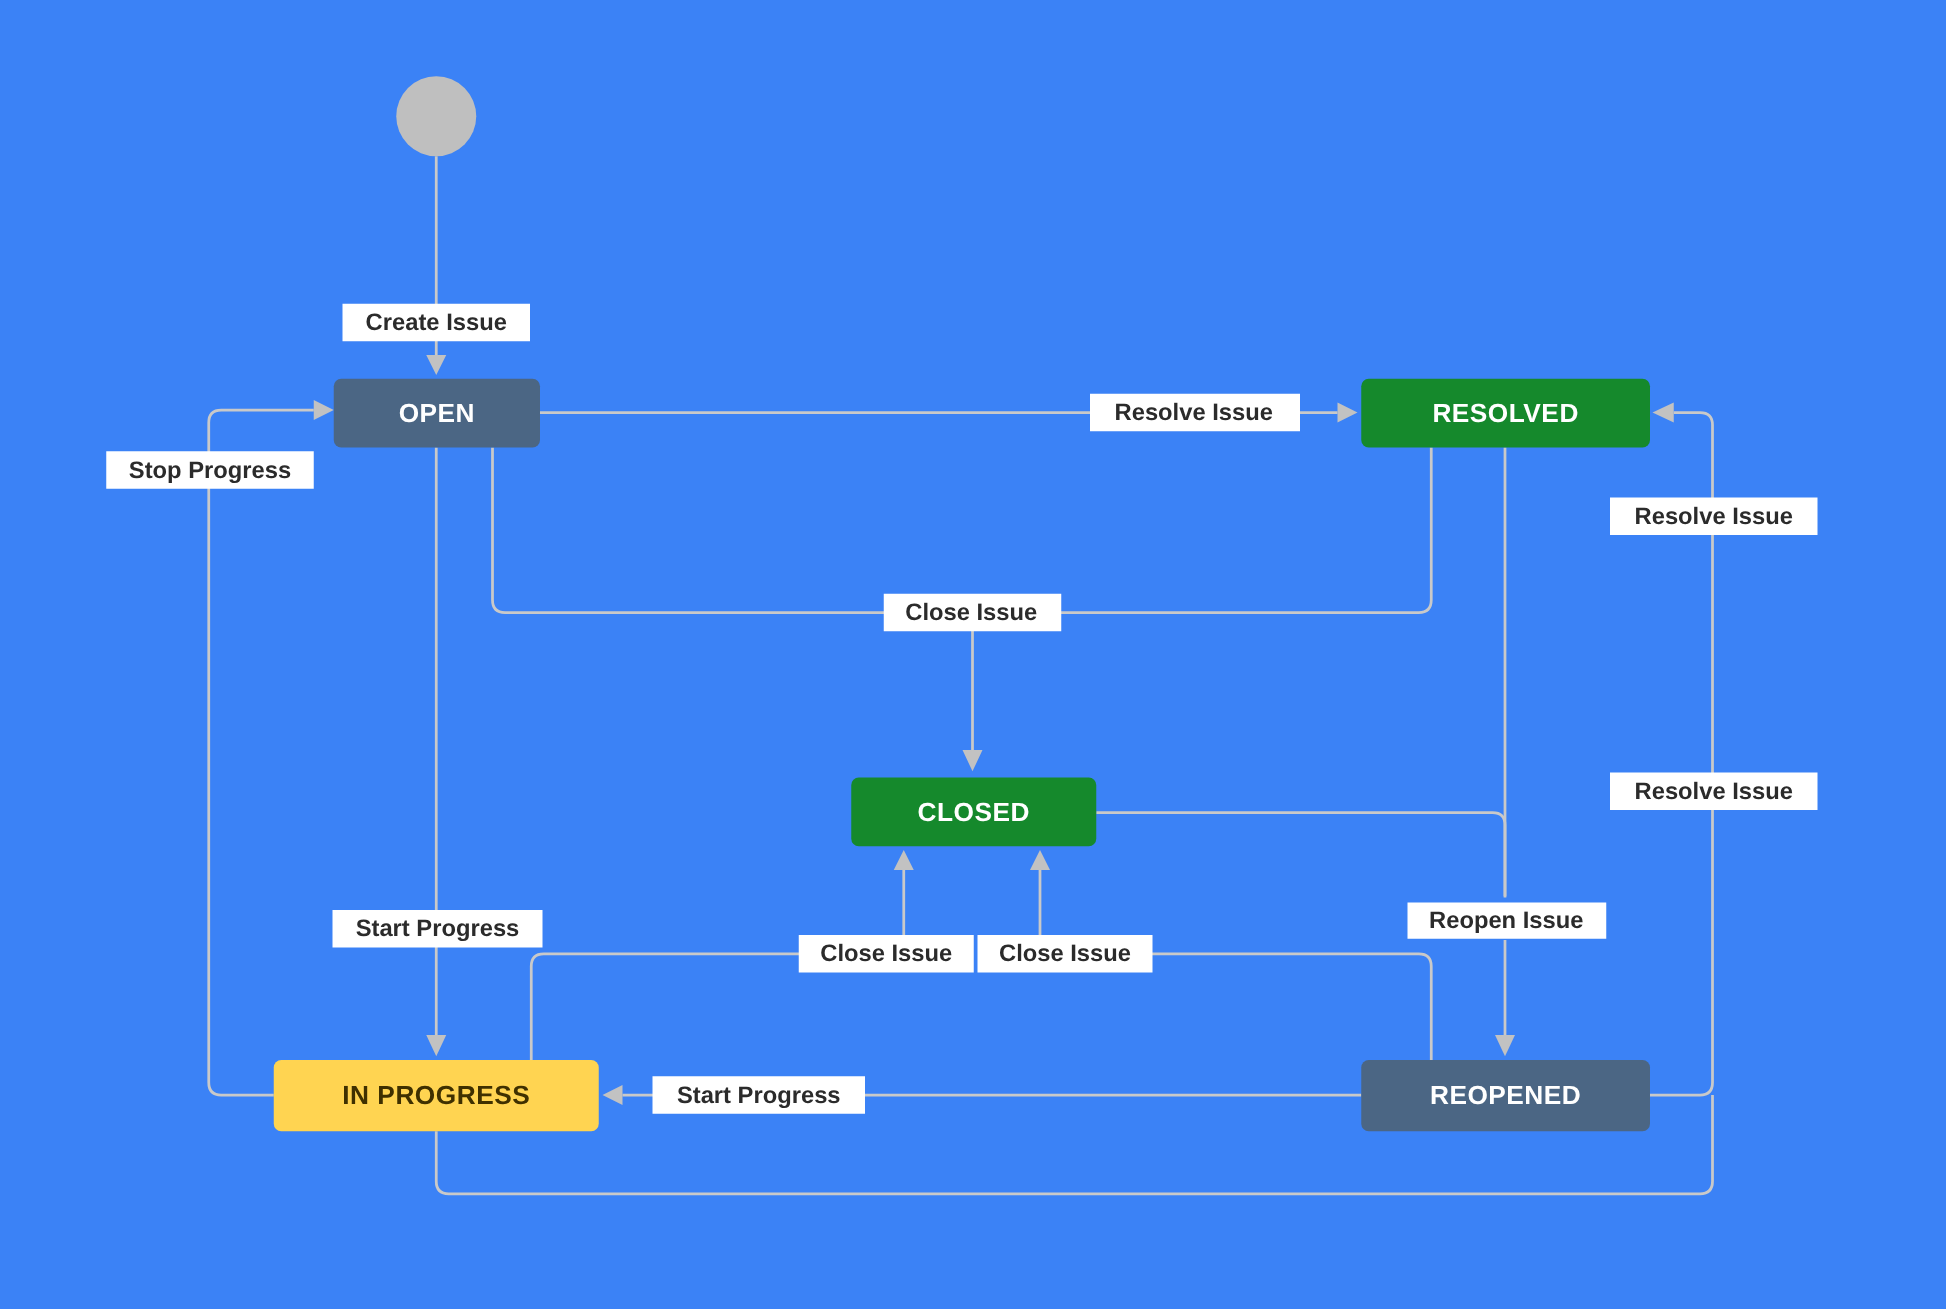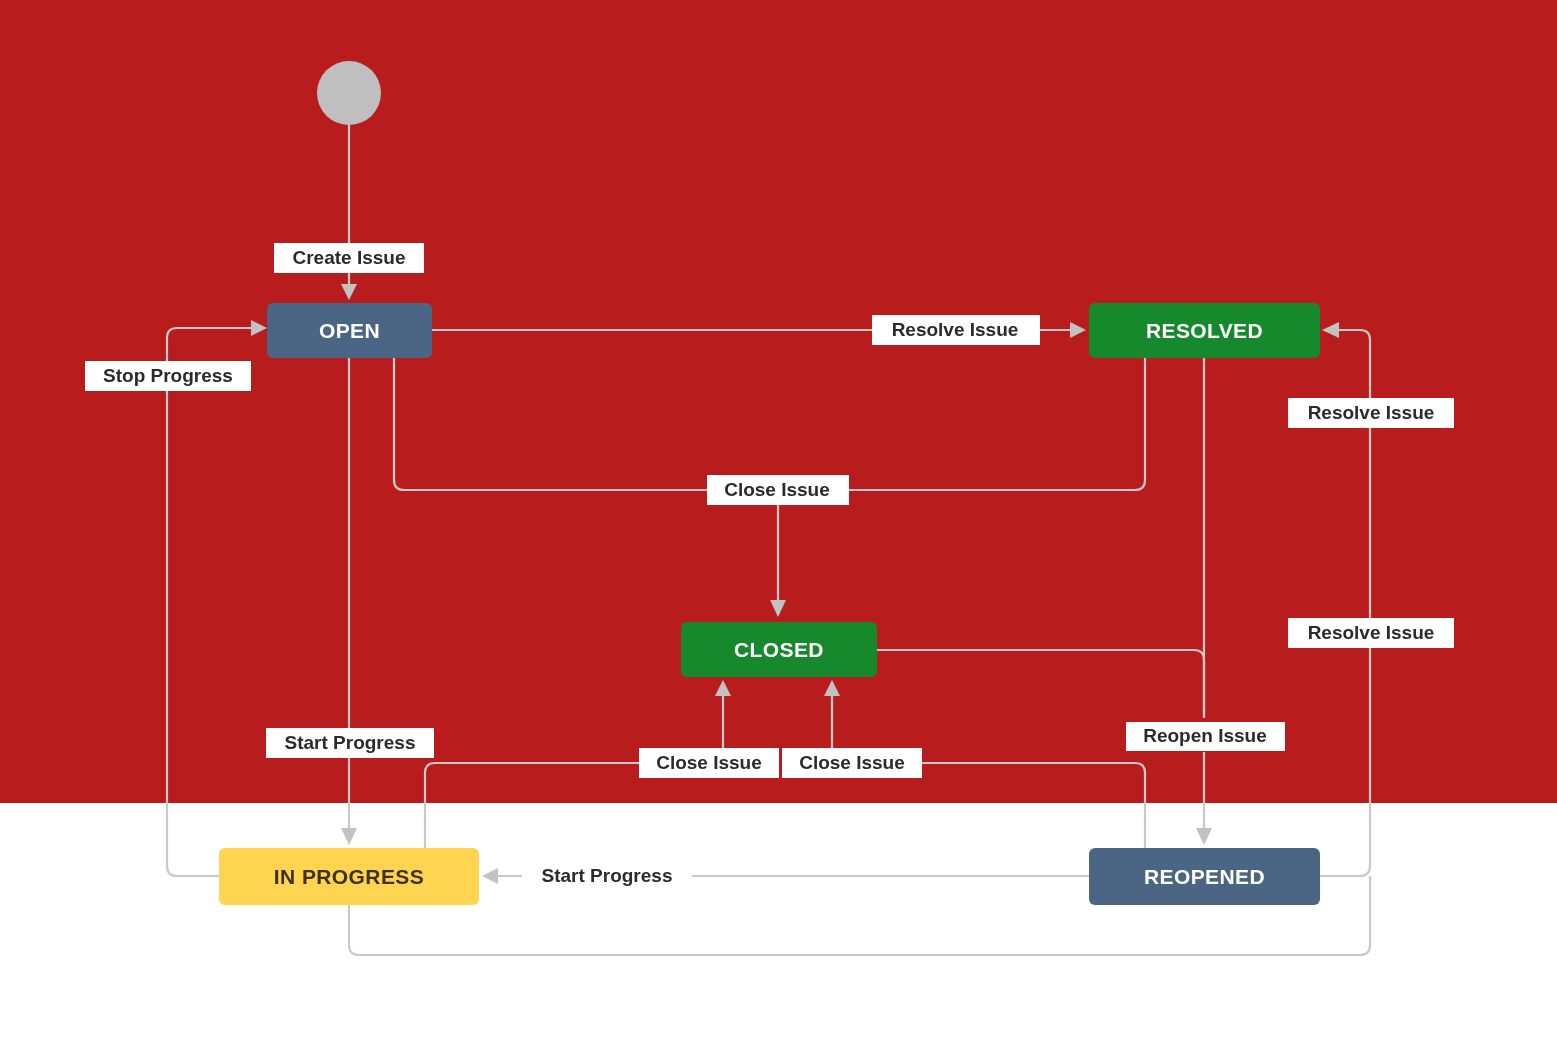--- a/index.html
+++ b/index.html
@@ -10,22 +10,22 @@
   }
   body {
     font-family: "Liberation Sans", sans-serif;
     width: 1557px;
     height: 1047px;
     overflow: hidden;
   }
   #diagram-root {
     position: relative;
     width: 1557px;
-    height: 803px;
-    background: #b91c1c;
+    height: 1047px;
+    background: #3b82f6;
   }
   svg.canvas {
     position: absolute;
     top: 0;
     left: 0;
     width: 1557px;
     height: 1047px;
     display: block;
   }
   .edge-path {

